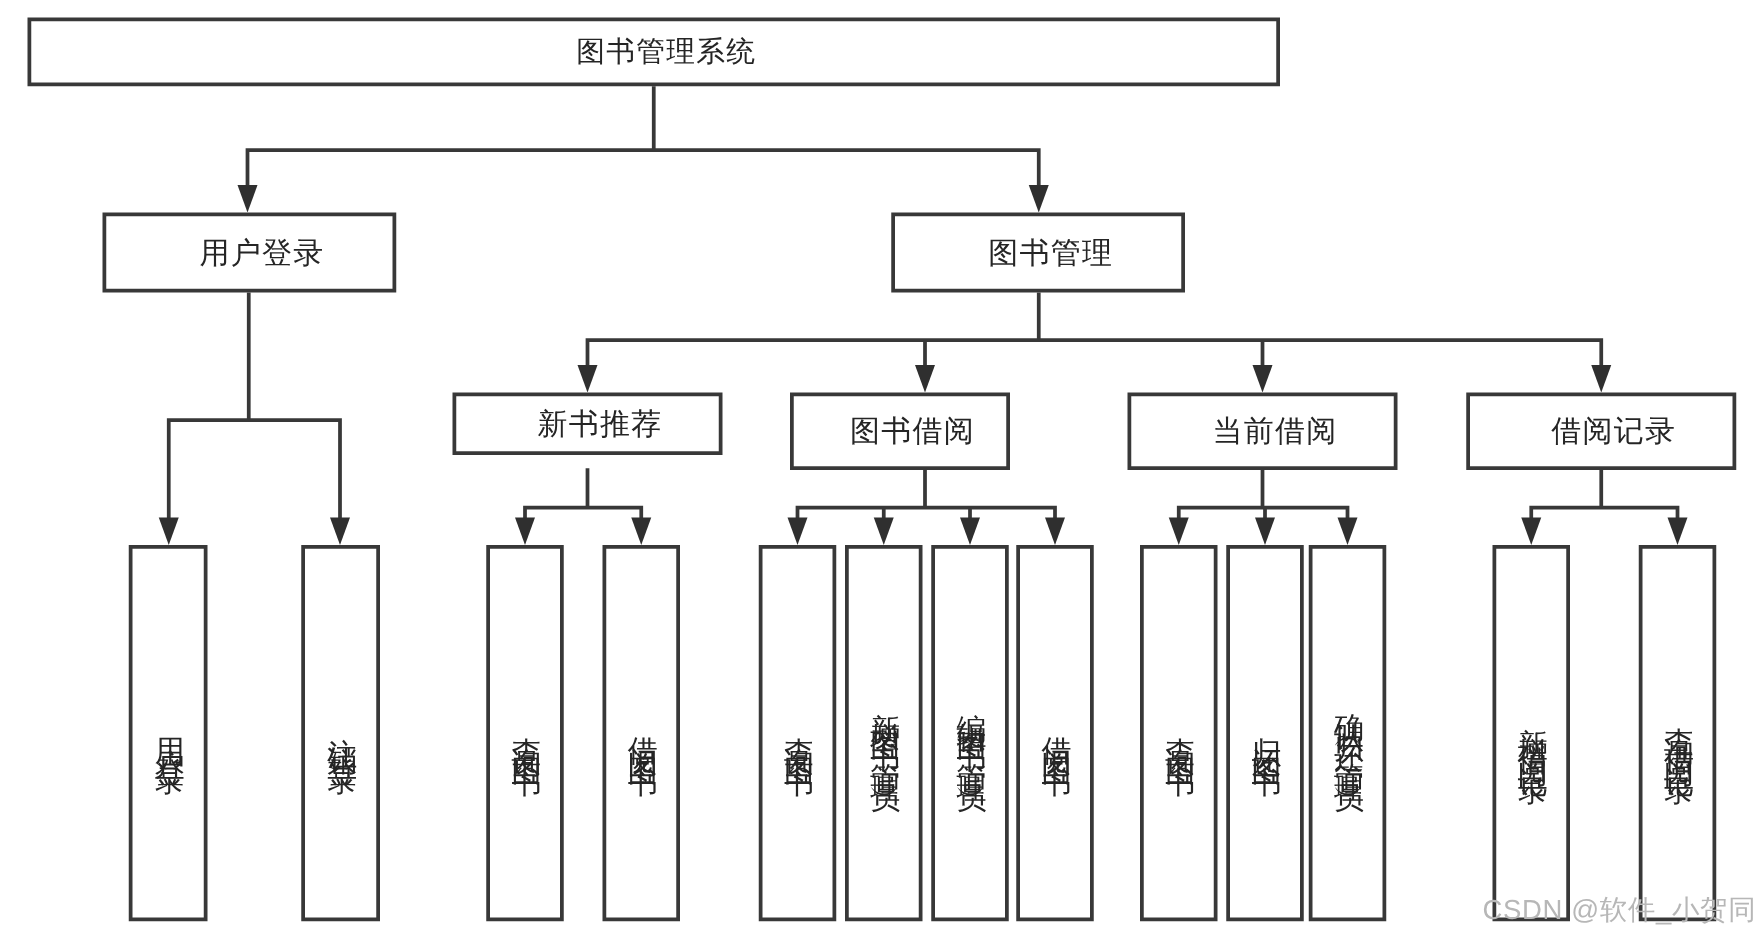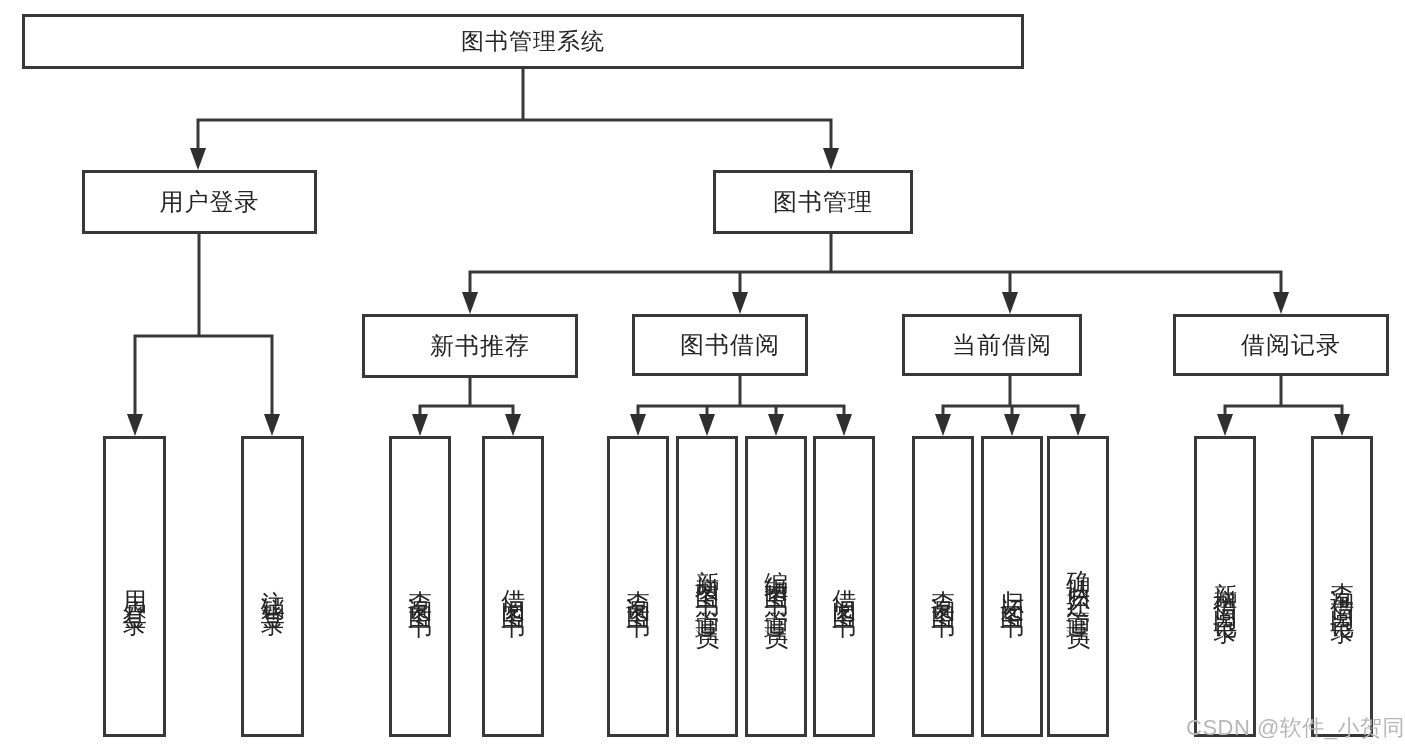--- a/index.html
+++ b/index.html
@@ -110,25 +110,25 @@
     <path class="arrow" d="M1070 414 L1086 414 L1078 436 Z"></path>
 
     <path class="line" d="M1281 376 V406 M1225 406 H1342 M1225 406 V416 M1342 406 V416"></path>
     <path class="arrow" d="M1217 414 L1233 414 L1225 436 Z"></path>
     <path class="arrow" d="M1334 414 L1350 414 L1342 436 Z"></path>
   </svg>
 
   <div class="box h-box root-box" style="left:22px; top:14px; width:1002px; height:55px;">图书管理系统</div>
 
   <div class="box h-box" style="left:82px; top:170px; width:235px; height:64px;">用户登录</div>
-  <div class="box h-box" style="left:713px; top:170px; width:200px; height:64px;">图书管理</div>
+  <div class="box h-box" style="left:713px; top:170px; width:235px; height:64px;">图书管理</div>
 
-  <div class="box h-box" style="left:362px; top:314px; width:216px; height:64px;">新书推荐</div>
+  <div class="box h-box" style="left:362px; top:314px; width:216px; height:50px;">新书推荐</div>
   <div class="box h-box" style="left:632px; top:314px; width:176px; height:62px;">图书借阅</div>
-  <div class="box h-box" style="left:902px; top:314px; width:180px; height:62px;">当前借阅</div>
+  <div class="box h-box" style="left:902px; top:314px; width:216px; height:62px;">当前借阅</div>
   <div class="box h-box" style="left:1173px; top:314px; width:216px; height:62px;">借阅记录</div>
 
   <div class="box v-box" style="left:103px; top:436px; width:63px; height:301px;">用户登录</div>
   <div class="box v-box" style="left:241px; top:436px; width:63px; height:301px;">注销登录</div>
 
   <div class="box v-box" style="left:389px; top:436px; width:62px; height:301px;">查询图书</div>
   <div class="box v-box" style="left:482px; top:436px; width:62px; height:301px;">借阅图书</div>
 
   <div class="box v-box" style="left:607px; top:436px; width:62px; height:301px;">查询图书</div>
   <div class="box v-box" style="left:676px; top:436px; width:62px; height:301px;">新增图书（管理员）</div>

